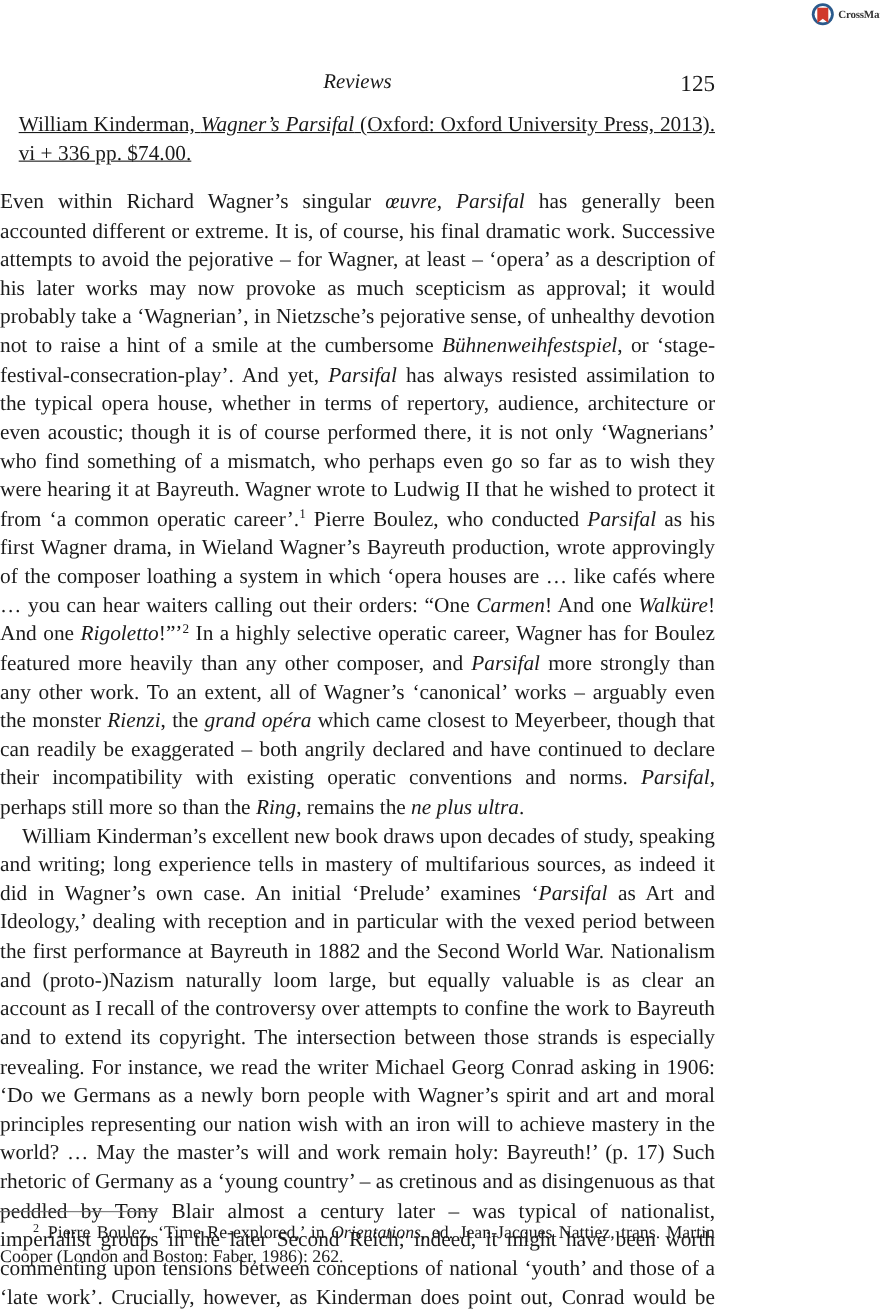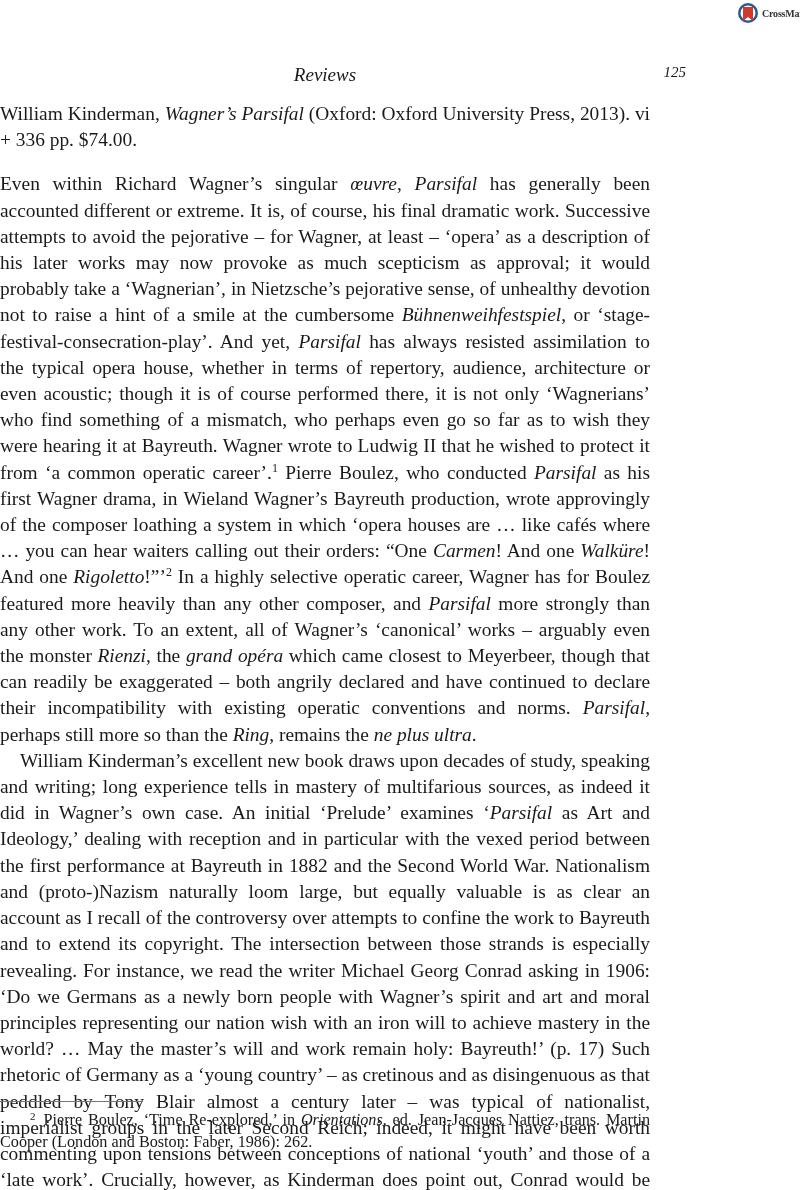--- a/index.html
+++ b/index.html
@@ -8,34 +8,34 @@
       font-family: "Liberation Serif", "DejaVu Serif", serif;
       color: #1a1a1a;
     }
     .crossmark {
       position: absolute; top: 2px; left: 737px;
       display: flex; align-items: center; gap: 3px;
     }
     .cm-logo { width: 22px; height: 22px; }
     .cm-text { font-size: 10px; font-weight: bold; color: #333; letter-spacing: -0.2px; }
     .running-head {
-      position: absolute; top: 64px; left: 0; width: 650px; height: 28px; padding-left: 48px;
+      position: absolute; top: 64px; left: 0; width: 650px; height: 28px;
     }
     .rh-title {
       position: absolute; left: 0; width: 650px; text-align: center;
       font-style: italic; font-size: 19px;
     }
     .rh-page {
-      position: absolute; right: 12px; font-size: 15px; font-style: italic;
+      position: absolute; right: 0; font-size: 21px;
     }
     .content {
       position: absolute; left: 0; top: 101px; width: 650px;
       font-size: 19.4px; line-height: 26.2px;
     }
-    .citation { text-align: justify; text-align-last: left; margin: 0 0 18px 0; }
+    .citation { text-align: justify; text-align-last: left; margin: 0 0 18px 17px; text-decoration: underline; }
     .para { text-align: justify; margin: 0; }
     .para.indent { text-indent: 20px; }
     i { font-style: italic; }
     sup { font-size: 12px; line-height: 0; vertical-align: 7px; }
     .fn-rule {
       position: absolute; left: 0; top: 1101px; width: 143px; height: 0;
       border-top: 1.5px solid #777;
     }
     .footnotes {
       position: absolute; left: 0; top: 1110px; width: 650px;

